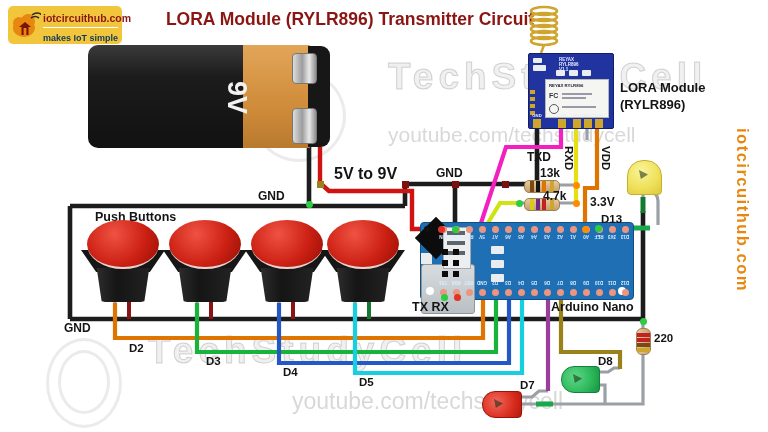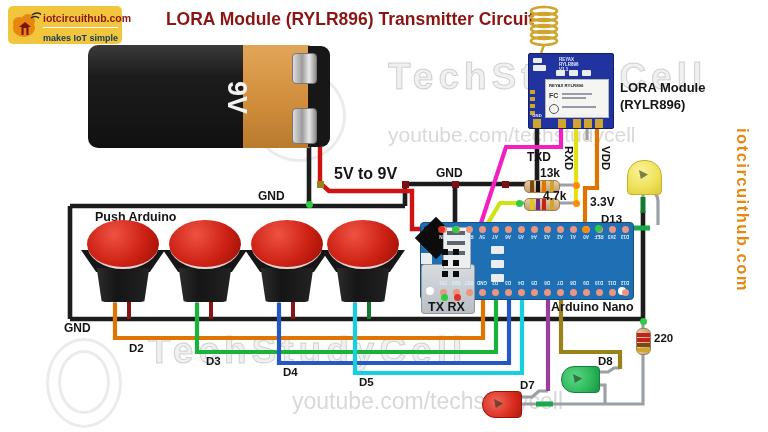--- a/index.html
+++ b/index.html
@@ -291,36 +291,36 @@
     <div class="led-mark" style="left:11px;top:7px;"></div>
   </div>
   <div id="led-red" class="led abs">
     <div class="led-mark" style="left:11px;top:7px;"></div>
   </div>
 
   <div class="lbl" style="left:258px;top:189px;font-size:12px;">GND</div>
   <div class="lbl" style="left:436px;top:166px;font-size:12px;">GND</div>
   <div class="lbl" style="left:64px;top:321px;font-size:12px;">GND</div>
   <div class="lbl" style="left:334px;top:165px;font-size:16px;">5V to 9V</div>
-  <div class="lbl" style="left:95px;top:210px;font-size:12.5px;">Push Arduino</div>
+  <div class="lbl" style="left:95px;top:210px;font-size:12.5px;">Push Buttons</div>
   <div class="lbl" style="left:527px;top:150px;font-size:12px;">TXD</div>
   <div class="lbl vert" style="left:563px;top:146px;font-size:11.5px;">RXD</div>
   <div class="lbl vert" style="left:600px;top:146px;font-size:11.5px;">VDD</div>
   <div class="lbl" style="left:540px;top:166px;font-size:12px;">13k</div>
   <div class="lbl" style="left:543px;top:189px;font-size:12px;">4.7k</div>
   <div class="lbl" style="left:590px;top:195px;font-size:12px;">3.3V</div>
   <div class="lbl" style="left:654px;top:332px;font-size:11.5px;">220</div>
   <div class="lbl" style="left:601px;top:213px;font-size:11.5px;">D13</div>
   <div class="lbl" style="left:129px;top:342px;font-size:11.5px;">D2</div>
   <div class="lbl" style="left:206px;top:355px;font-size:11.5px;">D3</div>
   <div class="lbl" style="left:283px;top:366px;font-size:11.5px;">D4</div>
   <div class="lbl" style="left:359px;top:376px;font-size:11.5px;">D5</div>
   <div class="lbl" style="left:520px;top:379px;font-size:11.5px;">D7</div>
   <div class="lbl" style="left:598px;top:355px;font-size:11.5px;">D8</div>
-  <div class="lbl" style="left:428px;top:300px;font-size:12.5px;">TX RX</div>
+  <div class="lbl" style="left:412px;top:300px;font-size:12.5px;">TX RX</div>
   <div class="lbl" style="left:551px;top:300px;font-size:12.5px;">Arduino Nano</div>
   <div class="lbl" style="left:620px;top:80px;font-size:13px;">LORA Module</div>
   <div class="lbl" style="left:620px;top:97px;font-size:13px;">(RYLR896)</div>
 
 <div class="pbtn" style="left:81px;top:220px;">
       <div class="flange" style=""></div>
       <div class="body" style=""></div>
       <div class="cap" style=""></div>
     </div>
     <div class="pbtn" style="left:163px;top:220px;">

